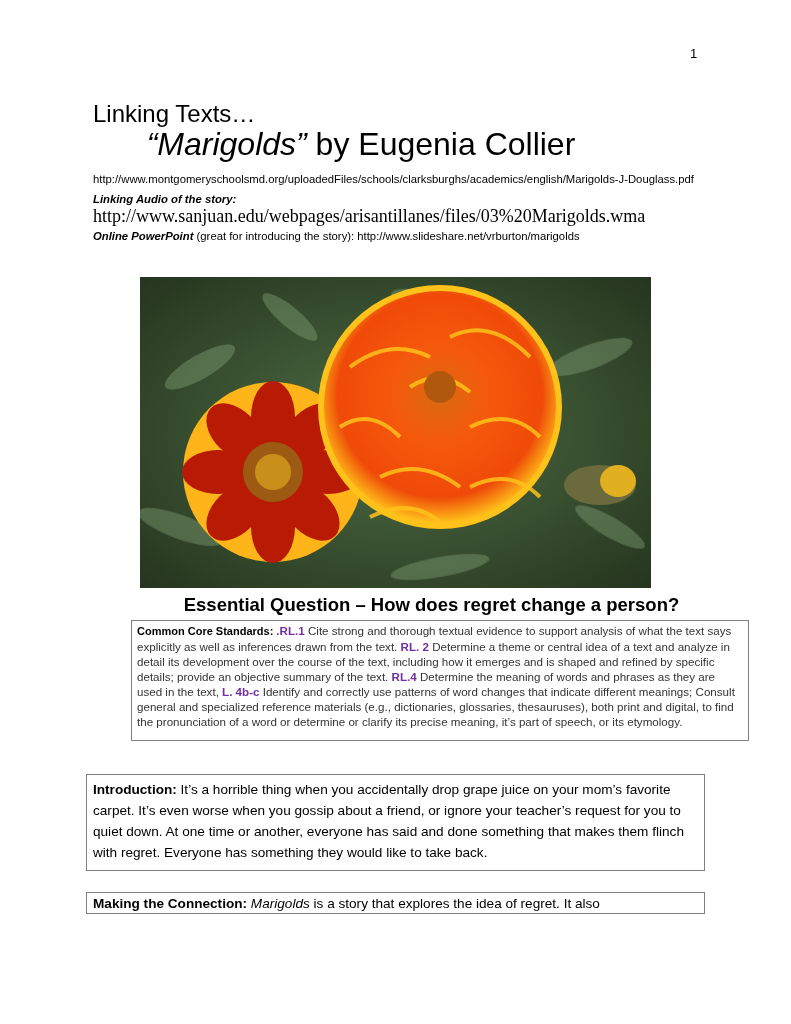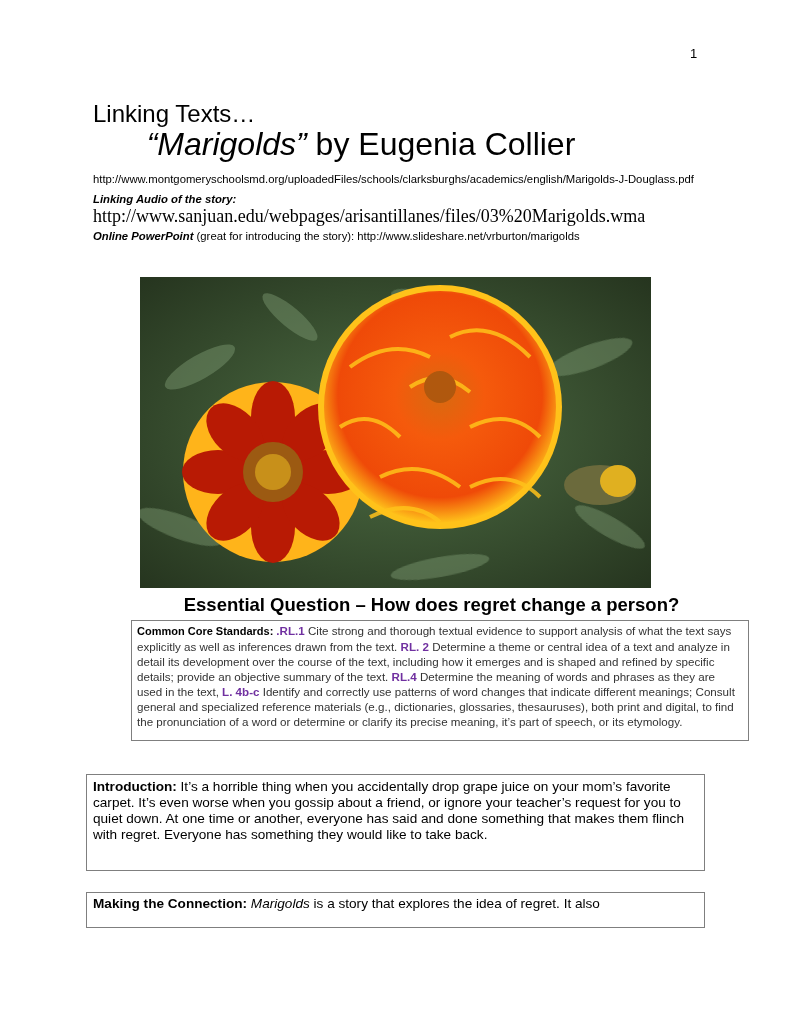--- a/index.html
+++ b/index.html
@@ -13,22 +13,22 @@
   .meta { left:93px; top:171px; width:620px; font-size:11.3px; line-height:17.6px; }
   .meta b { font-weight:bold; }
   .meta .serif { font-family:"Liberation Serif", serif; font-size:18px; }
   .photo { left:140px; top:277px; width:511px; height:311px; overflow:hidden; }
   .eq { left:0; width:791px; top:594px; text-align:center; font-size:18.5px; font-weight:bold;padding-left:36px; }
   .ccs { left:86px; top:620px; width:618px; height:121px; border:1px solid #7f7f7f;
          box-sizing:border-box; padding:2px 5px; font-size:11.6px; line-height:15px; color:#333;margin-left:45px; }
   .ccs .lbl { font-weight:bold; color:#000; font-size:11px; }
   .ccs .std { color:#7030a0; font-weight:bold; }
   .intro { left:86px; top:774px; width:619px; height:97px; border:1px solid #7f7f7f;
-           box-sizing:border-box; padding:4px 6px; font-size:13.6px; line-height:16px; }
-  .conn { left:86px; top:892px; width:619px; height:36px; border:1px solid #7f7f7f;
+           box-sizing:border-box; padding:4px 6px; font-size:13.6px; line-height:21px; }
+  .conn { left:86px; top:892px; width:619px; height:22px; border:1px solid #7f7f7f;
           box-sizing:border-box; padding:2px 6px; font-size:13.6px; line-height:17px; }
   b.l { font-weight:bold; }
 </style>
 </head>
 <body>
 
 <div class="abs page-num">1</div>
 
 <div class="abs kicker">Linking Texts…</div>
 

